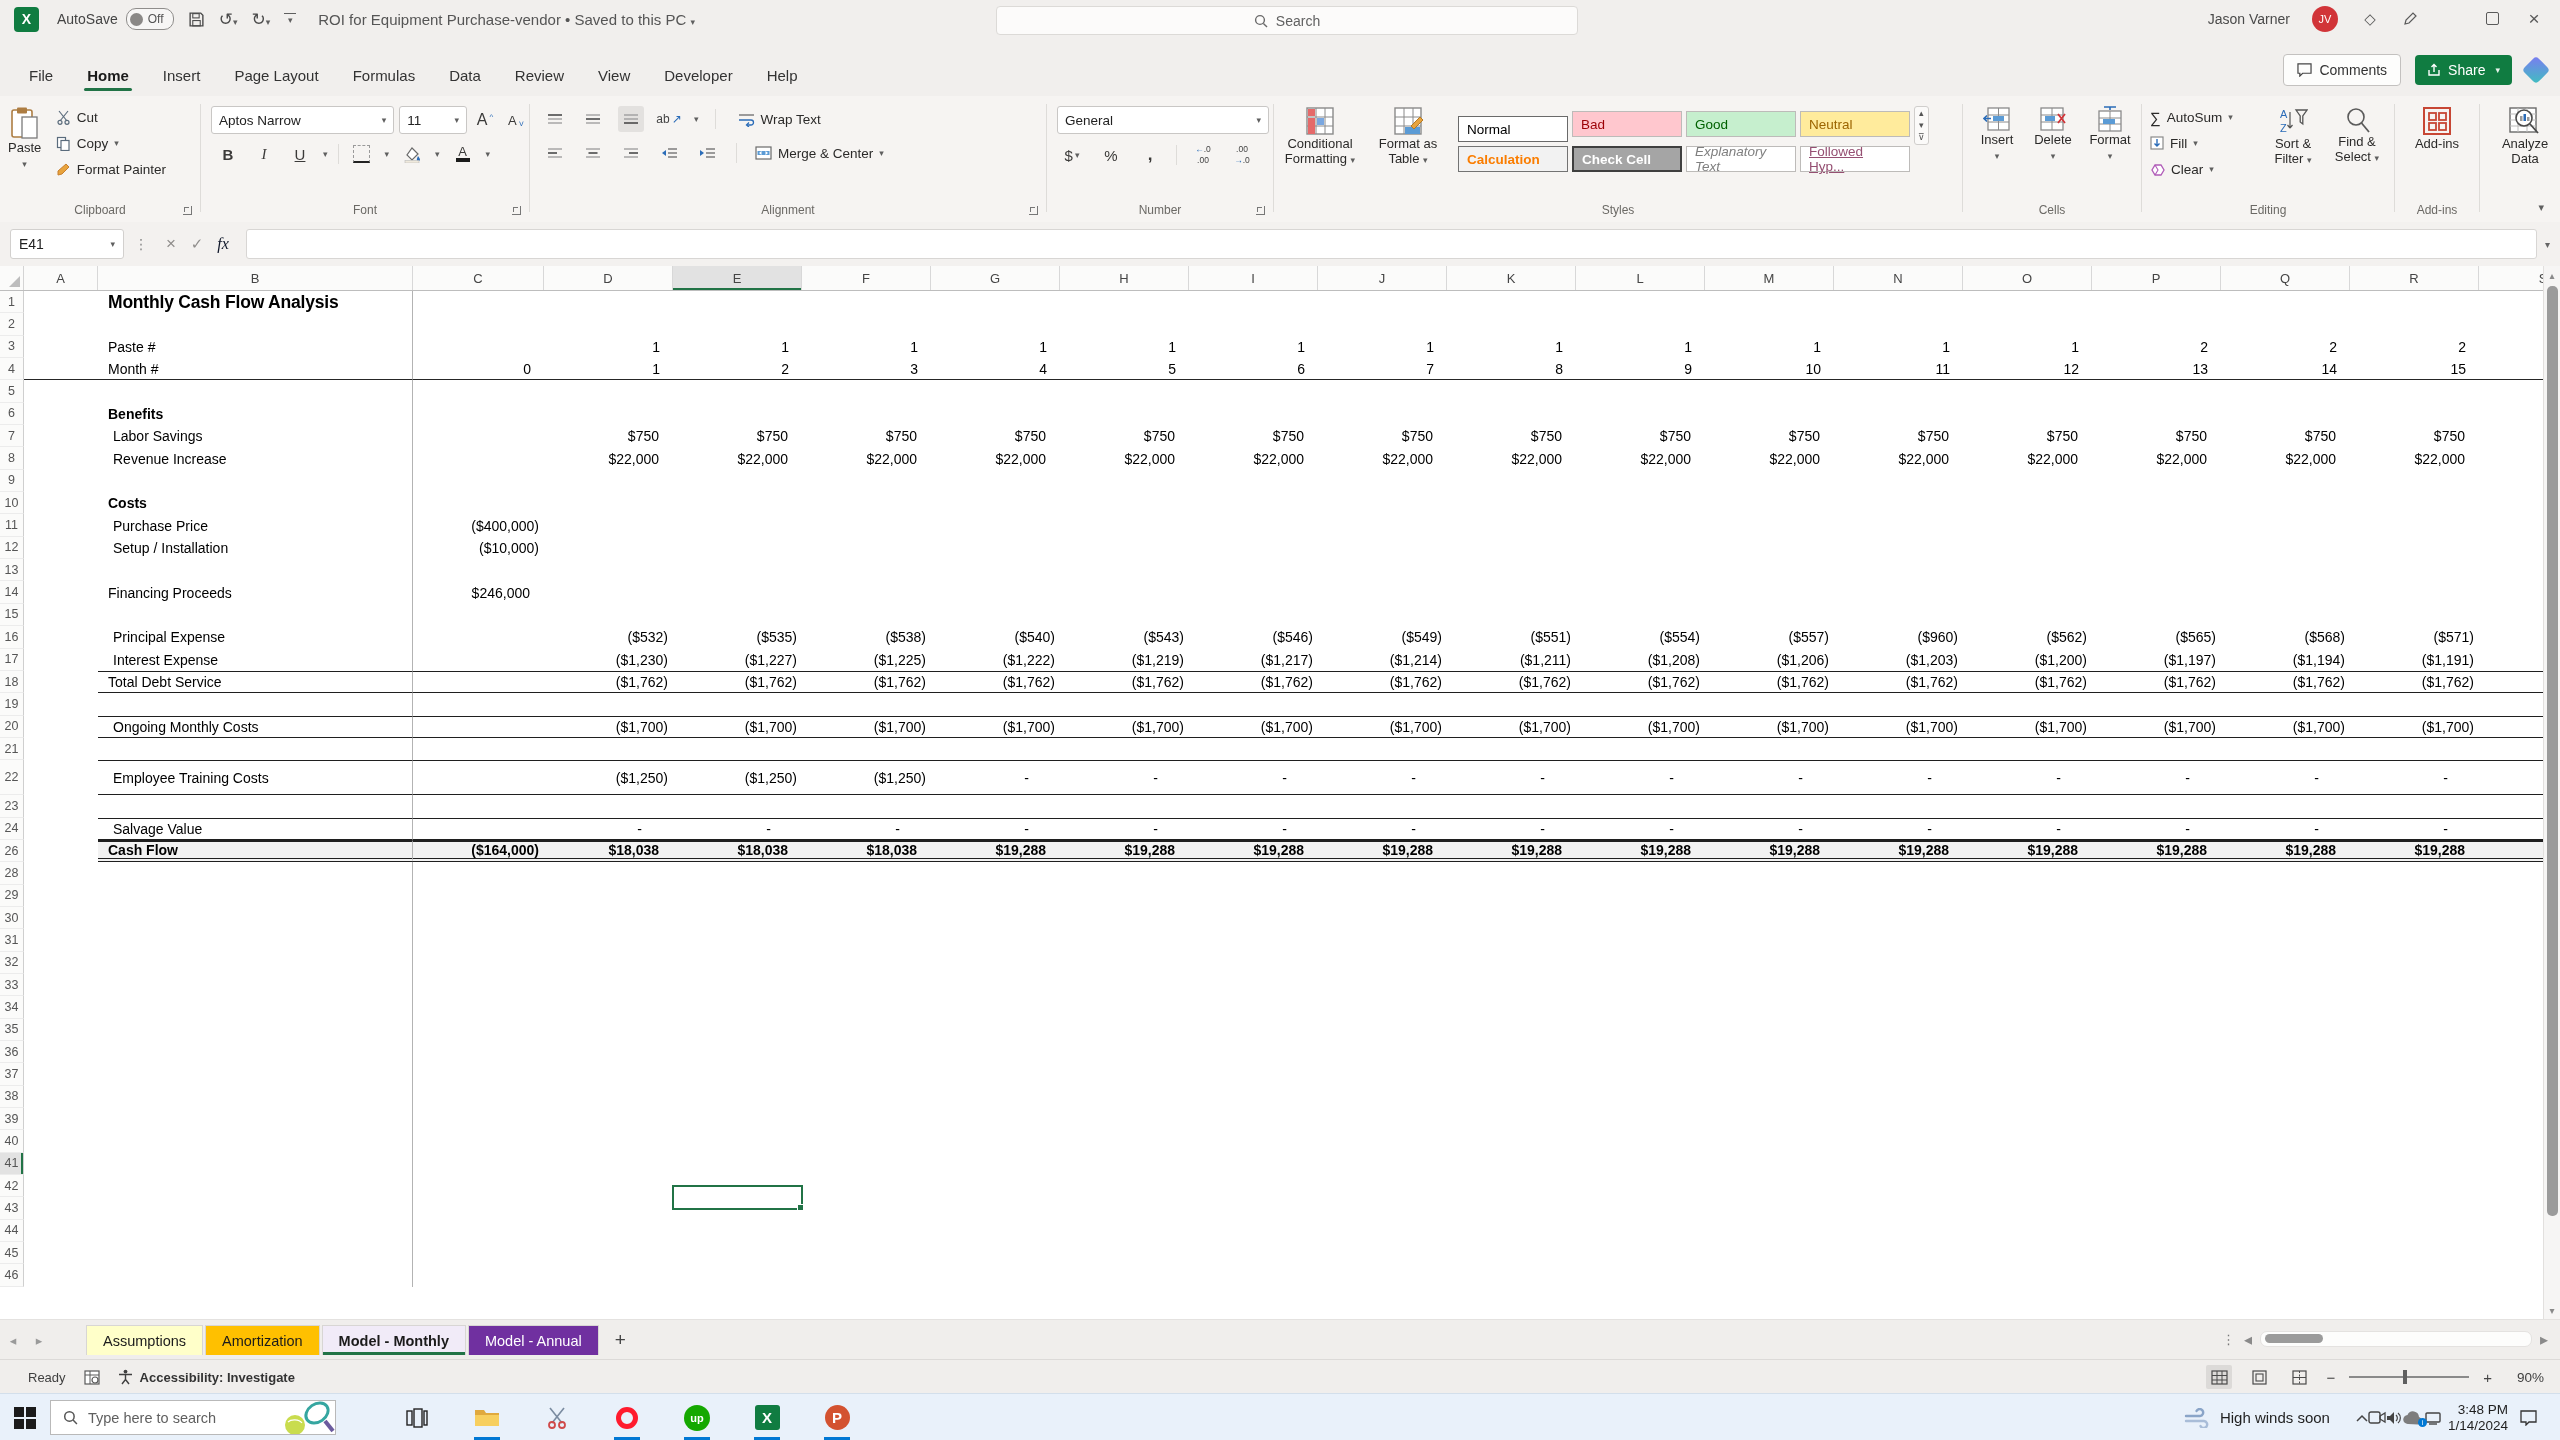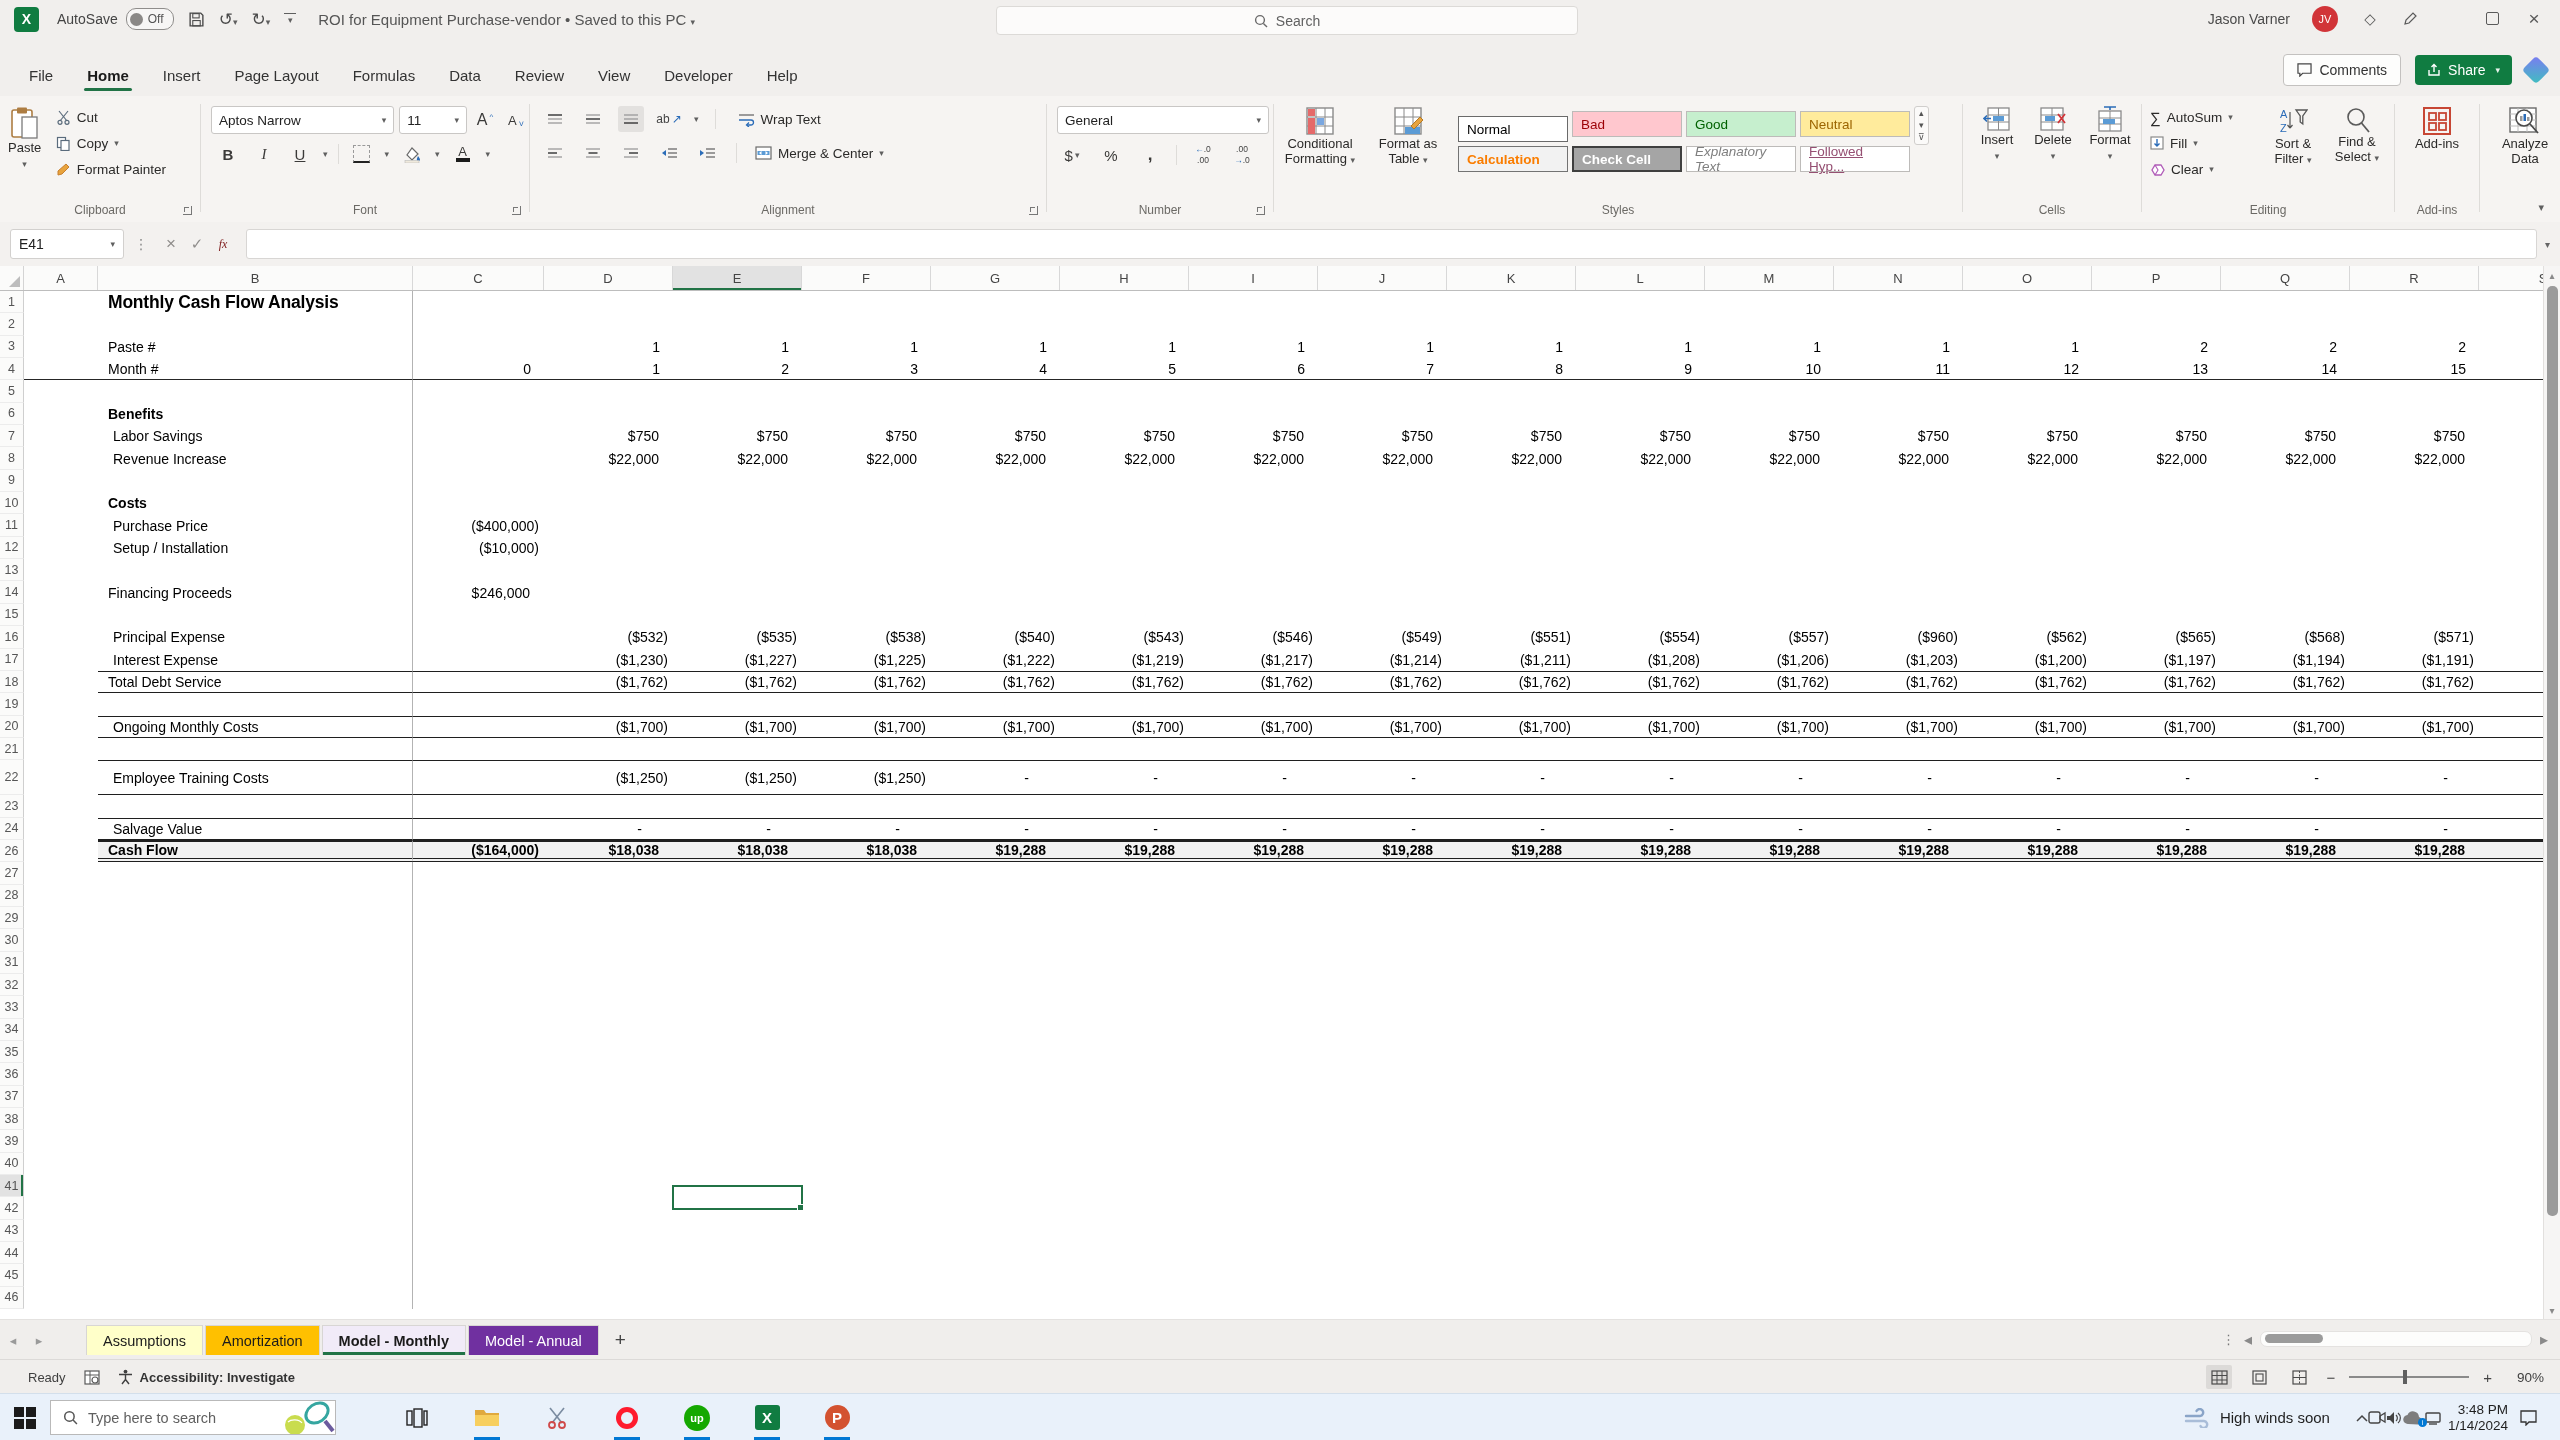--- a/index.html
+++ b/index.html
@@ -63,21 +63,21 @@
   .chip-expl{color:#7f7f7f;font-style:italic;}
   .chip-hyp{color:#954F72;text-decoration:underline;}
   .gal-arrows{display:flex;flex-direction:column;justify-content:center;gap:3px;margin-left:4px;border:1px solid #d0cecc;border-radius:3px;padding:2px 3px;background:#fbfaf9;color:#555;font-size:9px;line-height:9px;text-align:center;}
 
   
   #fbar{position:absolute;top:222px;left:0;width:2560px;height:44px;background:#f3f1ef;display:flex;align-items:center;}
   #namebox{width:96px;height:28px;background:#fff;border:1px solid #d2d0ce;border-radius:3px;margin-left:10px;display:flex;align-items:center;padding:0 8px;font-size:14px;color:#222;}
   #namebox .chev{margin-left:auto;}
   .fb-dots{color:#8a8a8a;font-size:14px;margin:0 10px;}
   .fb-btn{width:26px;text-align:center;color:#8f8d8b;font-size:15px;}
-  .fx{font-family:"Liberation Serif",serif;font-style:italic;font-size:12px;color:#7f1d1d;}
+  .fx{font-family:"Liberation Serif",serif;font-style:italic;font-size:16px;color:#0f172a;}
   #fb-input{flex:1;height:28px;background:#fff;border:1px solid #d8d6d4;border-radius:3px;margin:0 8px 0 10px;}
   .fb-exp{color:#666;font-size:10px;margin-right:10px;}
 
   
   #sheet{position:absolute;top:266px;left:0;width:2560px;height:1053px;background:#fff;}
   #gridwrap{position:absolute;top:0;left:0;width:2543px;height:1053px;overflow:hidden;background:#fff;}
   .ghrow{display:flex;height:25px;background:#fbfbfa;border-bottom:1px solid #bdbdbd;box-sizing:border-box;}
   .gcorner{width:24px;flex:none;border-right:1px solid #d4d4d4;position:relative;box-sizing:border-box;}
   .gcorner::after{content:"";position:absolute;right:3px;bottom:3px;border-left:11px solid transparent;border-bottom:11px solid #bdbdbd;}
   .ghcell{flex:none;display:flex;align-items:center;justify-content:center;font-size:13px;color:#454545;border-right:1px solid #d8d8d8;box-sizing:border-box;}
@@ -1066,26 +1066,20 @@
           <div class="gv vpos" style="width:129px">$19,288</div>
           <div class="gv vpos" style="width:129px">$19,288</div>
           <div class="gv vpos" style="width:129px">$19,288</div>
           <div class="gv vpos" style="width:129px">$19,288</div>
           <div class="gv vpos" style="width:129px">$19,288</div>
           <div class="gv vpos" style="width:129px">$19,288</div>
           <div class="gv vpos" style="width:129px">$19,288</div>
           <div class="gv vpos" style="width:129px">$19,288</div>
         </div>
         <div class="grow" style="height:22.35px">
-          <div class="gg">27</div>
-          <div class="ga"></div>
-          <div class="gb" style="padding-left:10px"></div>
-          <div class="gfill" style="width:2195px"></div>
-        </div>
-        <div class="grow" style="height:22.35px">
           <div class="gg">28</div>
           <div class="ga"></div>
           <div class="gb" style="padding-left:10px"></div>
           <div class="gfill" style="width:2195px"></div>
         </div>
         <div class="grow" style="height:22.35px">
           <div class="gg">29</div>
           <div class="ga"></div>
           <div class="gb" style="padding-left:10px"></div>
           <div class="gfill" style="width:2195px"></div>

